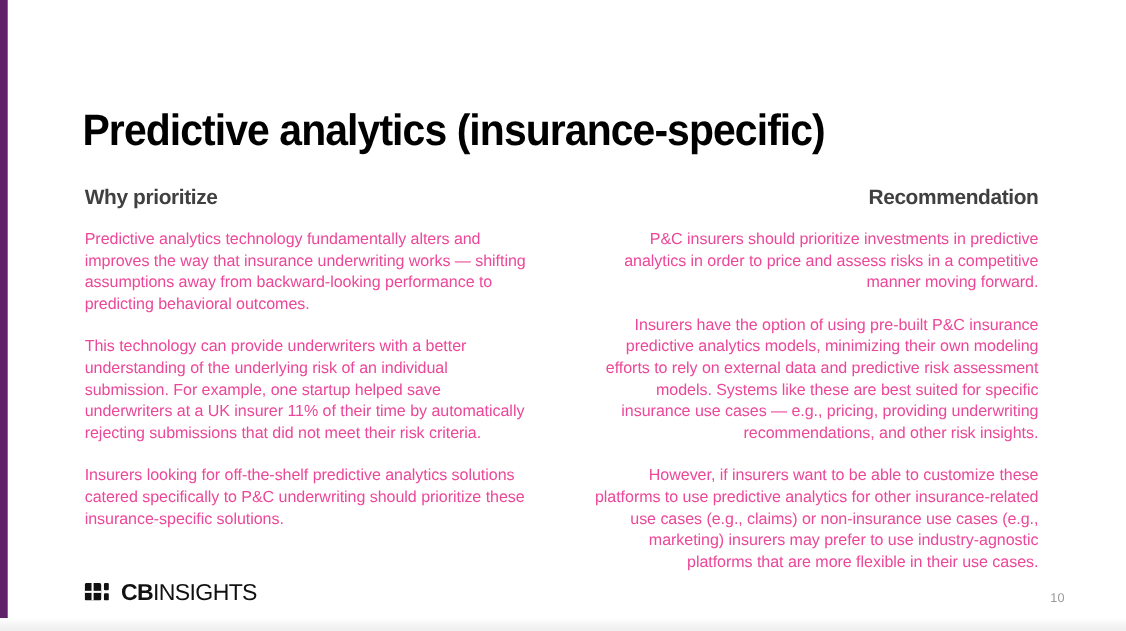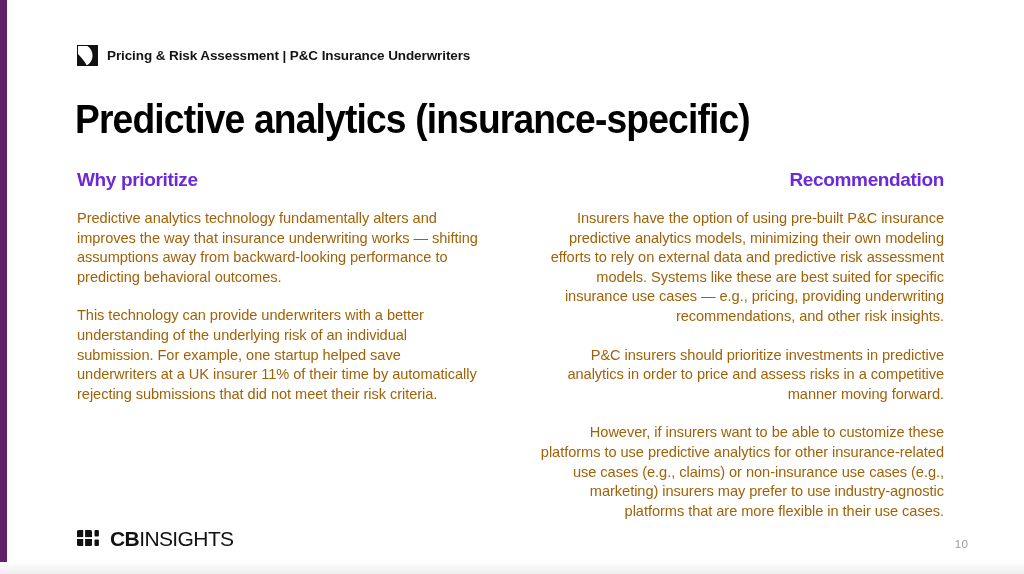--- a/index.html
+++ b/index.html
@@ -88,29 +88,29 @@
     position: absolute;
     top: 168px;
     width: 404px;
   }
   .col-left  { left: 77px; }
   .col-right { left: 540px; text-align: right; }
 
   .col-heading {
     font-size: 19px;
     font-weight: bold;
-    color: #6d28d9;
+    color: #404040;
     letter-spacing: -0.35px;
     margin: 0 0 17px 0;
     line-height: 24px;
   }
   .para {
     font-size: 14.6px;
     line-height: 19.6px;
-    color: #a16207;
+    color: #ec4899;
     margin: 0 0 19px 0;
     letter-spacing: -0.05px;
   }
   .col-right .para { margin-bottom: 19px; }
   .para:last-child { margin-bottom: 0; }
 
   
   .footer-logo {
     position: absolute;
     left: 77px;
@@ -144,43 +144,34 @@
     letter-spacing: 0.2px;
   }
 </style>
 </head>
 <body>
 
 <div class="slide">
 
   <div class="accent-bar"></div>
 
-  <div class="eyebrow">
-    <span class="eyebrow-icon">
-      <svg width="19" height="19" viewBox="0 0 19 19" xmlns="http://www.w3.org/2000/svg">
-        <rect x="0" y="0" width="19" height="19" fill="#ffffff"></rect>
-        <path d="M9.5 0 L19 0 L19 19 L9.5 19 C16 15 16.5 5 9.5 0 Z" fill="#111111"></path>
-        <path d="M0 19 L0 8 C4 12 6.5 15.5 8.5 19 Z" fill="#111111"></path>
-      </svg>
-    </span>
-    <span class="eyebrow-text">Pricing &amp; Risk Assessment | P&amp;C Insurance Underwriters</span>
-  </div>
 
   <h1 class="slide-title">Predictive analytics (insurance-specific)</h1>
 
   <div class="col col-left">
     <h2 class="col-heading">Why prioritize</h2>
     <p class="para">Predictive analytics technology fundamentally alters and improves the way that insurance underwriting works — shifting assumptions away from backward-looking performance to predicting behavioral outcomes.</p>
     <p class="para">This technology can provide underwriters with a better understanding of the underlying risk of an individual submission. For example, one startup helped save underwriters at a UK insurer 11% of their time by automatically rejecting submissions that did not meet their risk criteria.</p>
+    <p class="para">Insurers looking for off-the-shelf predictive analytics solutions catered specifically to P&amp;C underwriting should prioritize these insurance-specific solutions.</p>
   </div>
 
   <div class="col col-right">
     <h2 class="col-heading">Recommendation</h2>
+    <p class="para">P&amp;C insurers should prioritize investments in predictive analytics in order to price and assess risks in a competitive manner moving forward.</p>
     <p class="para">Insurers have the option of using pre-built P&amp;C insurance predictive analytics models, minimizing their own modeling efforts to rely on external data and predictive risk assessment models. Systems like these are best suited for specific insurance use cases — e.g., pricing, providing underwriting recommendations, and other risk insights.</p>
-    <p class="para">P&amp;C insurers should prioritize investments in predictive analytics in order to price and assess risks in a competitive manner moving forward.</p>
     <p class="para">However, if insurers want to be able to customize these platforms to use predictive analytics for other insurance-related use cases (e.g., claims) or non-insurance use cases (e.g., marketing) insurers may prefer to use industry-agnostic platforms that are more flexible in their use cases.</p>
   </div>
 
   <div class="footer-logo">
     <span class="logo-mark">
       <svg width="26" height="16" viewBox="0 0 26 16" xmlns="http://www.w3.org/2000/svg">
         <rect x="0" y="0" width="15" height="16" rx="1.5" fill="#111111"></rect>
         <rect x="6.2" y="0" width="1.9" height="16" fill="#ffffff"></rect>
         <rect x="0" y="7.1" width="15" height="1.9" fill="#ffffff"></rect>
         <rect x="17.5" y="0" width="4.4" height="6.6" rx="1" fill="#111111"></rect>

